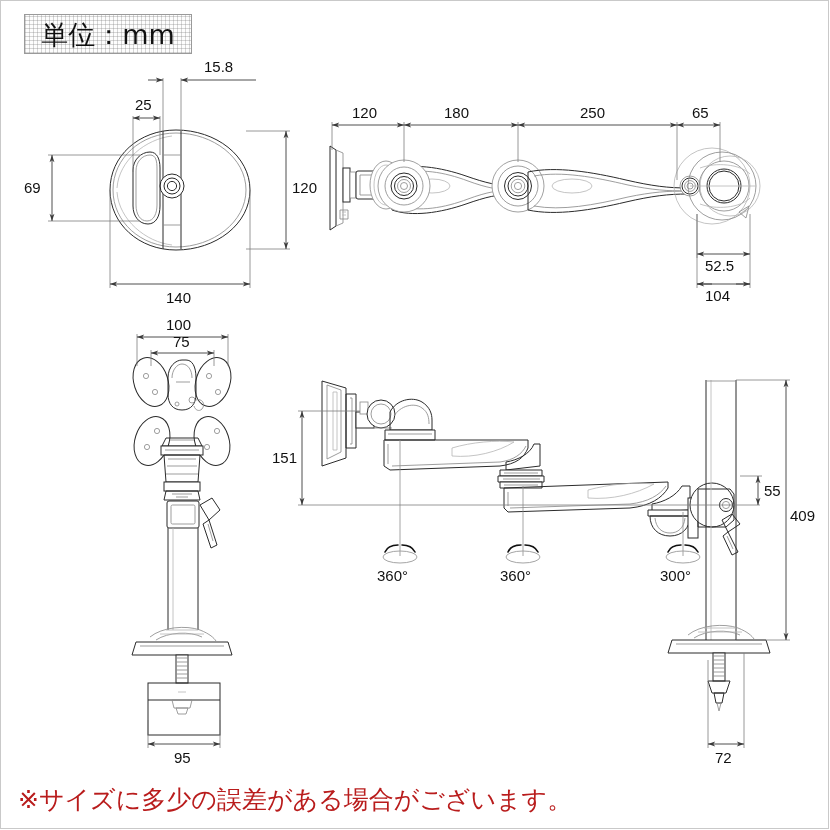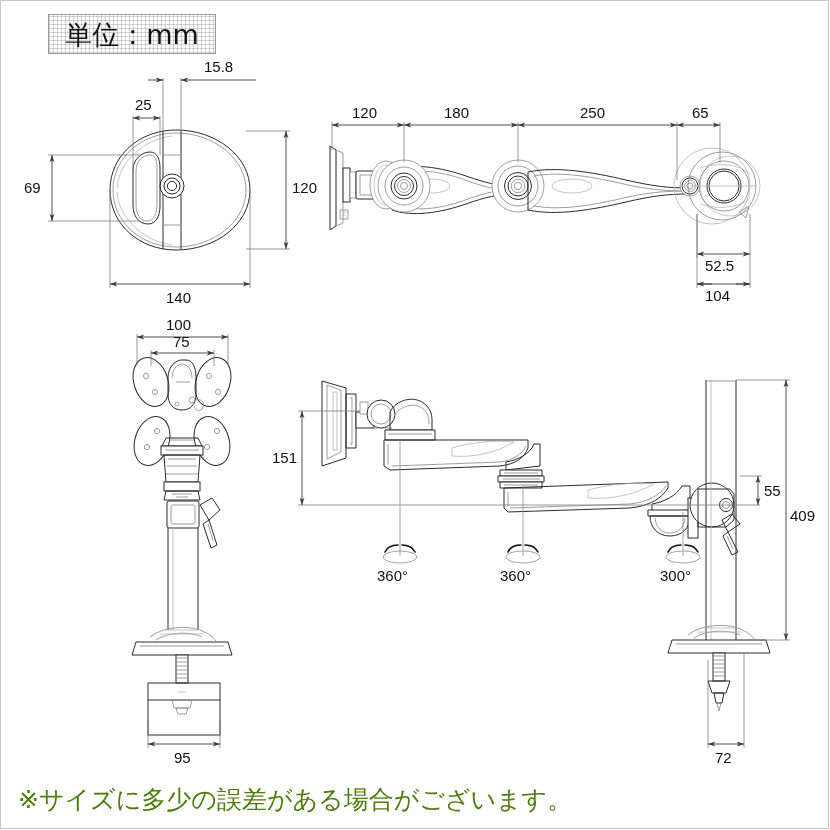--- a/index.html
+++ b/index.html
@@ -42,39 +42,38 @@
     height: 40px;
     border: 1px solid #9a9a9a;
     box-sizing: border-box;
     background-color: #fdfdfd;
     background-image:
       repeating-linear-gradient(0deg, rgba(120,120,120,0.30) 0 1px, transparent 1px 4px),
       repeating-linear-gradient(90deg, rgba(120,120,120,0.30) 0 1px, transparent 1px 4px);
     display: flex;
     align-items: center;
     justify-content: center;
-    margin-left: 24px;
   }
   #unit-badge .txt {
     font-size: 27px;
     line-height: 1;
     letter-spacing: 0px;
     color: #111;
     font-family: "DejaVu Sans", "Liberation Sans", sans-serif;
     white-space: nowrap;
   }
 
   
   #footer-note {
     position: absolute;
     left: 18px;
     top: 786px;
     font-size: 25px;
     line-height: 1.1;
-    color: #4d7c0f;
+    color: #b91c1c;
     font-family: "DejaVu Sans", "Liberation Sans", sans-serif;
     white-space: nowrap;
   }
 
   
   #drawing {
     position: absolute;
     left: 0; top: 0;
     width: 830px;
     height: 830px;

